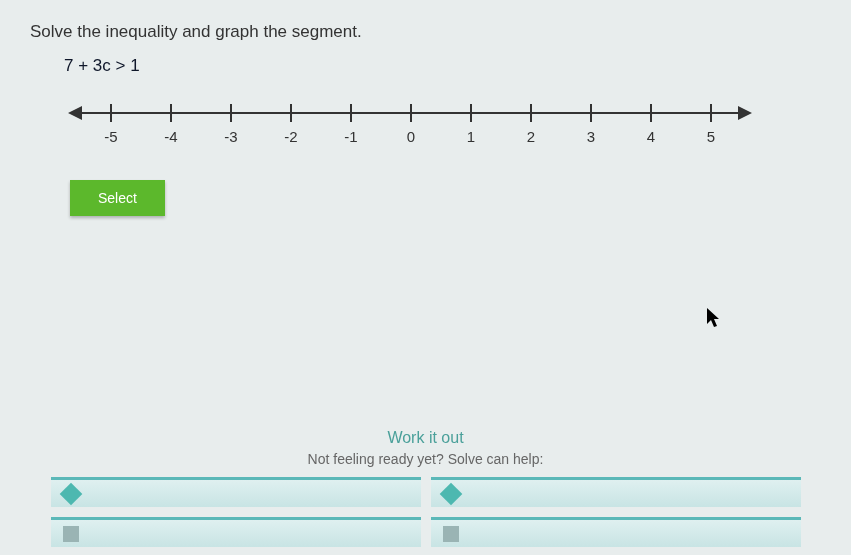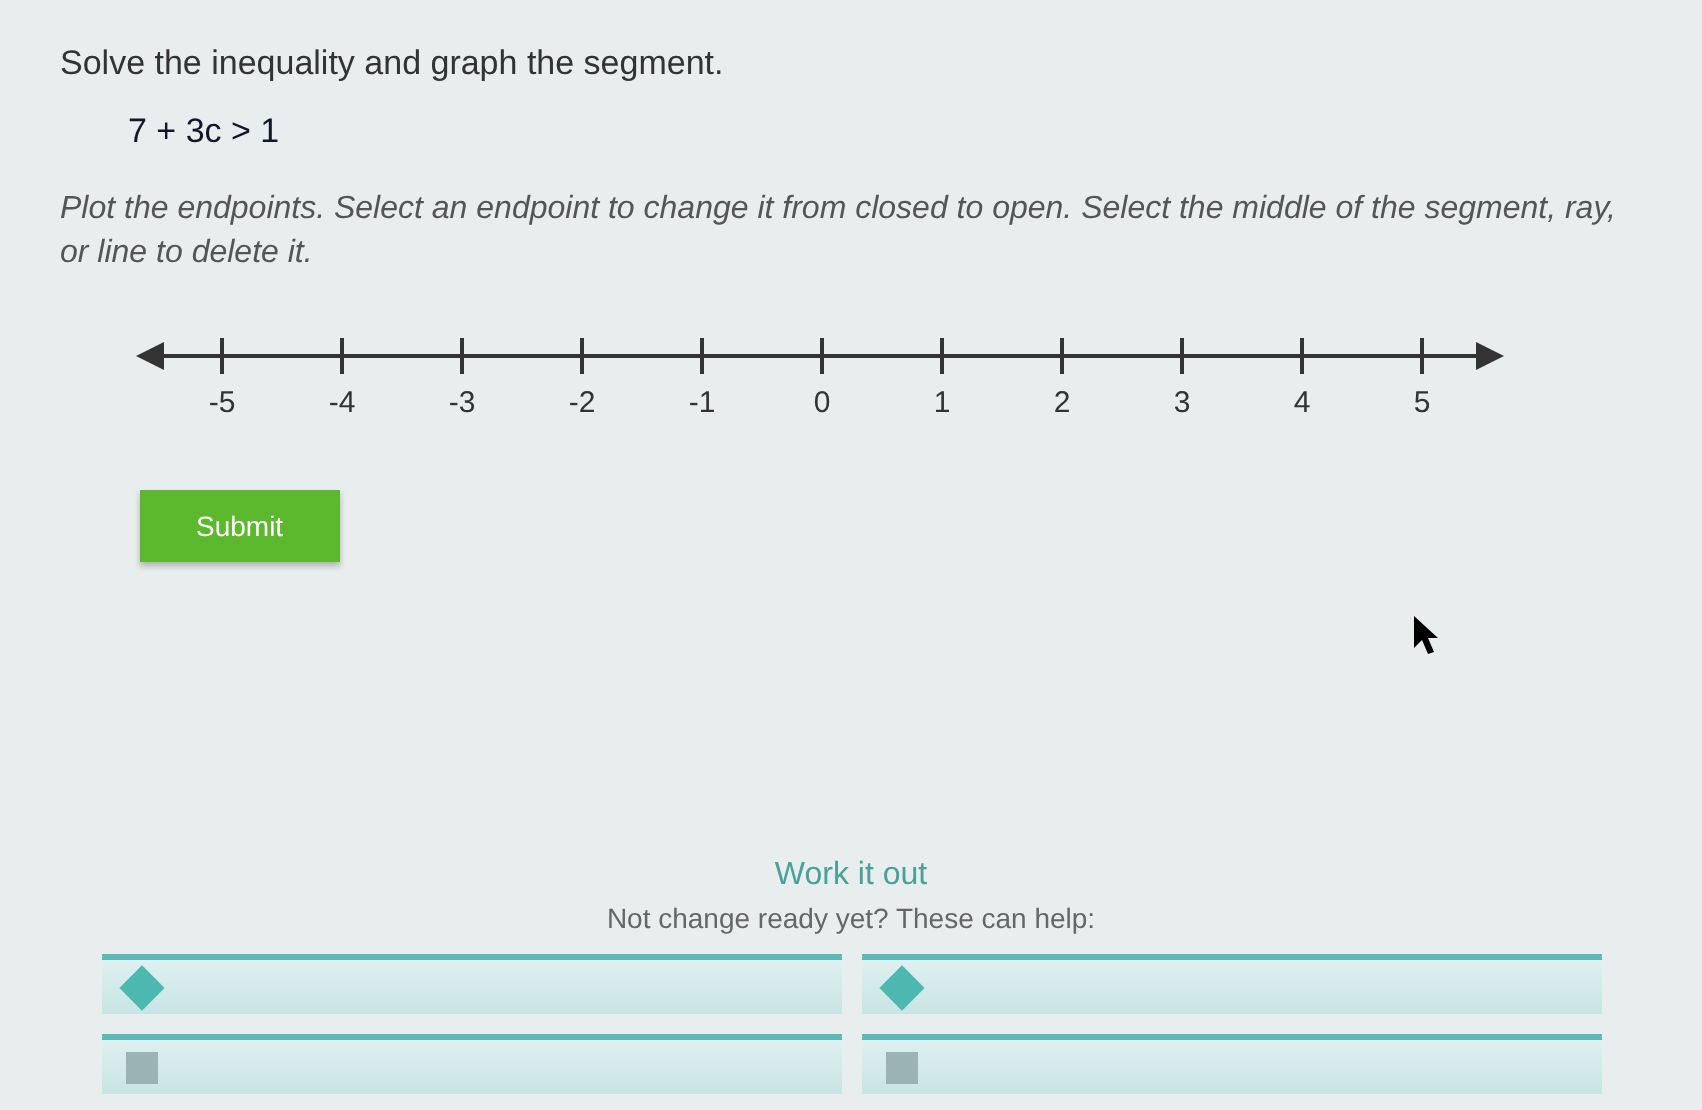--- a/index.html
+++ b/index.html
@@ -149,21 +149,20 @@
       opacity: 0.6;
       white-space: nowrap;
     }
   </style>
 </head>
 <body>
 
 <div class="content">
   <div class="title">Solve the inequality and graph the segment.</div>
   <div class="inequality">7 + 3c &gt; 1</div>
-  <div class="instructions">Plot the endpoints. Select an endpoint to change it from closed to open. Select the middle of the segment, ray, or line to delete it.</div>
 
   <div class="number-line-wrap">
     <div class="number-line">
       <div class="axis"></div>
       <div class="arrow-left"></div>
       <div class="arrow-right"></div>
     <div class="tick" style="left: 40px;"></div>
         <div class="tick-label" style="left: 41px;">-5</div>
         <div class="tick" style="left: 100px;"></div>
         <div class="tick-label" style="left: 101px;">-4</div>
@@ -181,32 +180,32 @@
         <div class="tick-label" style="left: 461px;">2</div>
         <div class="tick" style="left: 520px;"></div>
         <div class="tick-label" style="left: 521px;">3</div>
         <div class="tick" style="left: 580px;"></div>
         <div class="tick-label" style="left: 581px;">4</div>
         <div class="tick" style="left: 640px;"></div>
         <div class="tick-label" style="left: 641px;">5</div>
       </div>
   </div>
 
-  <button class="submit-btn">Submit</button>
+  <button class="submit-btn">Select</button>
 </div>
 
 <div class="cursor">
   <svg width="16" height="20" viewBox="0 0 16 20">
       <path d="M0 0 L0 16 L4 12 L7 19 L10 18 L7 11 L12 11 Z" fill="#000"></path>
     </svg>
 </div>
 
 <div class="help-section">
   <div class="help-title">Work it out</div>
-  <div class="help-sub">Not change ready yet? These can help:</div>
+  <div class="help-sub">Not feeling ready yet? Solve can help:</div>
   <div class="help-cards">
       <div class="help-card">
         <div class="diamond"></div>
         <div class="help-card-text"></div>
       </div>
       <div class="help-card">
         <div class="diamond"></div>
         <div class="help-card-text"></div>
       </div>
       <div class="help-card">

